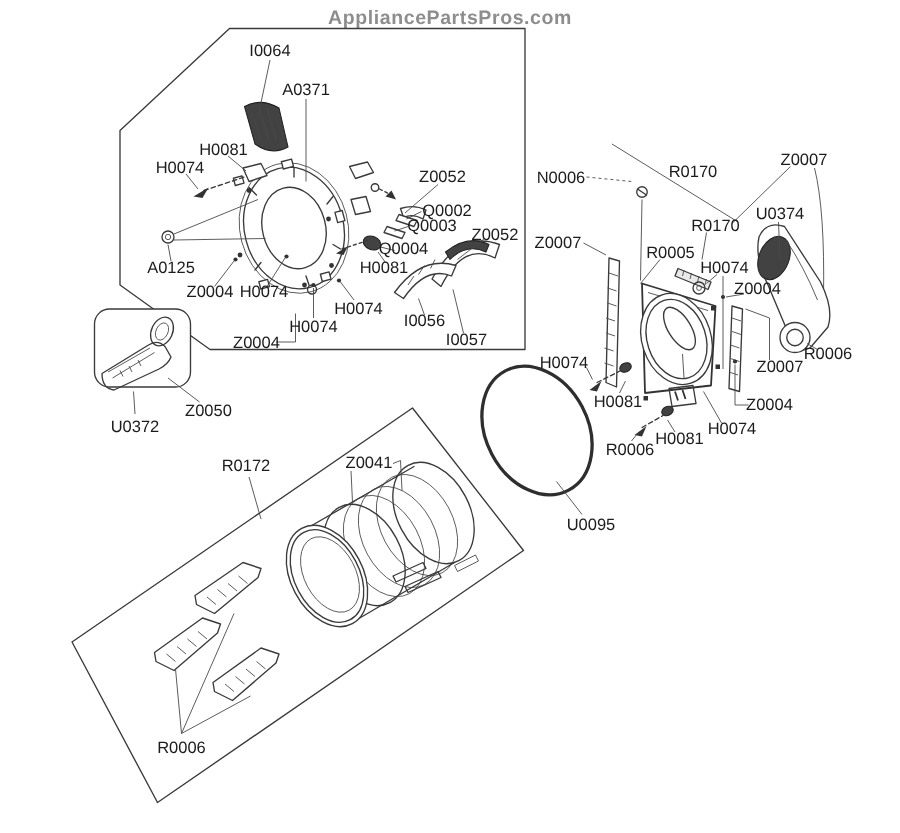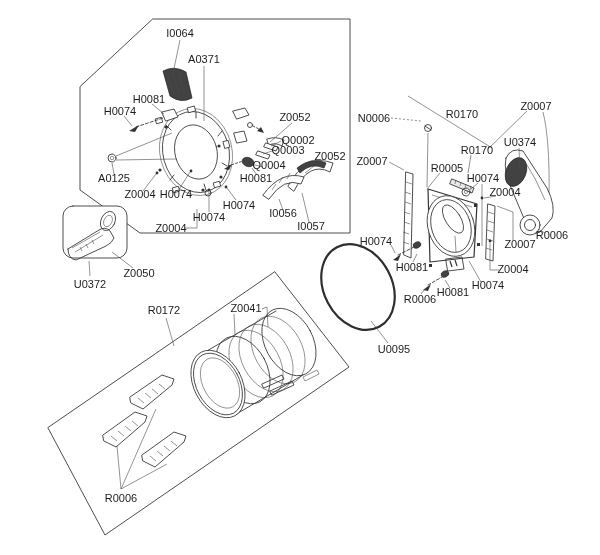--- a/index.html
+++ b/index.html
@@ -18,20 +18,21 @@
   .dark{fill:#424242;stroke:#222;stroke-width:.7;}
   .dot{fill:#333;stroke:none;}
   .dash{stroke-dasharray:3 2;}
   .dash2{stroke-dasharray:2 2;}
   .lbl{font:11px "Liberation Sans", sans-serif;fill:#1c1c1c;text-anchor:middle;stroke:none;}
 </style>
 </head>
 <body>
 
 <div id="stage">
+  <div id="site-header">AppliancePartsPros.com</div>
 
   <svg width="600" height="555" viewBox="0 0 600 555">
 
     <g>
       <path class="ln" d="M153,19 L350,19 L350,233 L140,233 L80,190 L80,87 Z"></path>
 
       <ellipse class="thin" cx="196" cy="152" rx="36" ry="44" transform="rotate(-15 196 152)"></ellipse>
       <ellipse class="ln" cx="196" cy="152" rx="33" ry="41" transform="rotate(-15 196 152)"></ellipse>
       <ellipse class="ln" cx="196" cy="152" rx="21" ry="27.5" transform="rotate(-15 196 152)"></ellipse>
       <path class="ln" d="M196,112 L196,118 M222,131 L218,136 M227,166 L222,163 M206,190 L204,184 M170,180 L174,175 M166,125 L171,130"></path>

